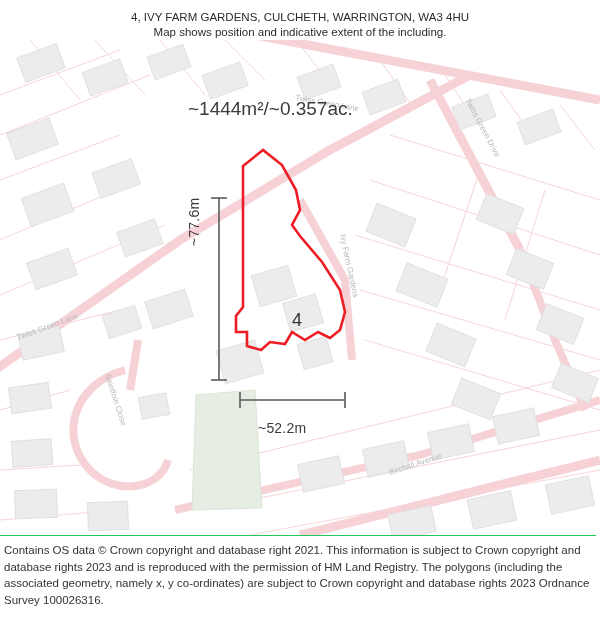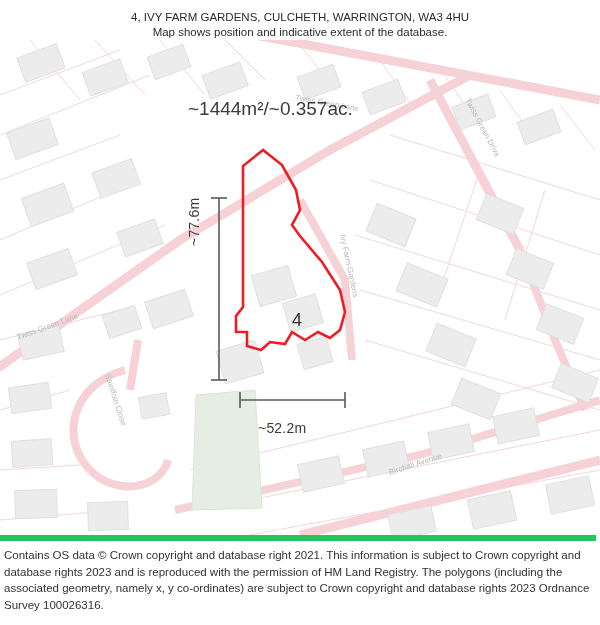--- a/index.html
+++ b/index.html
@@ -90,42 +90,42 @@
   }
   
   .footer {
     position: absolute;
     left: 0;
     top: 535px;
     width: 596px;
     height: 90px;
     box-sizing: border-box;
     padding: 6px 4px 0 4px;
-    border-top: 6px solid #22c55e;
+    border-top: 1px solid #22c55e;
     background: #ffffff;
   }
   .footer p {
     margin: 0;
     font-size: 11.5px;
     line-height: 16.5px;
     color: #333333;
   }
   .street {
     font-size: 8px;
     fill: #b9b9b9;
   }
 </style>
 </head>
 <body>
 
 <div class="page">
 
   <div class="header">
     <div class="title">4, IVY FARM GARDENS, CULCHETH, WARRINGTON, WA3 4HU</div>
-    <div class="subtitle">Map shows position and indicative extent of the database.</div>
+    <div class="subtitle">Map shows position and indicative extent of the including.</div>
   </div>
 
   <div class="map">
     <svg width="600" height="495" viewBox="0 0 600 495" xmlns="http://www.w3.org/2000/svg">
 
       <rect x="0" y="0" width="600" height="495" fill="#ffffff"></rect>
 
       <g stroke="#f7d7da" fill="none">
 
         <path d="M 255 -5 L 600 60" stroke="#f6d2d6" stroke-width="9"></path>

